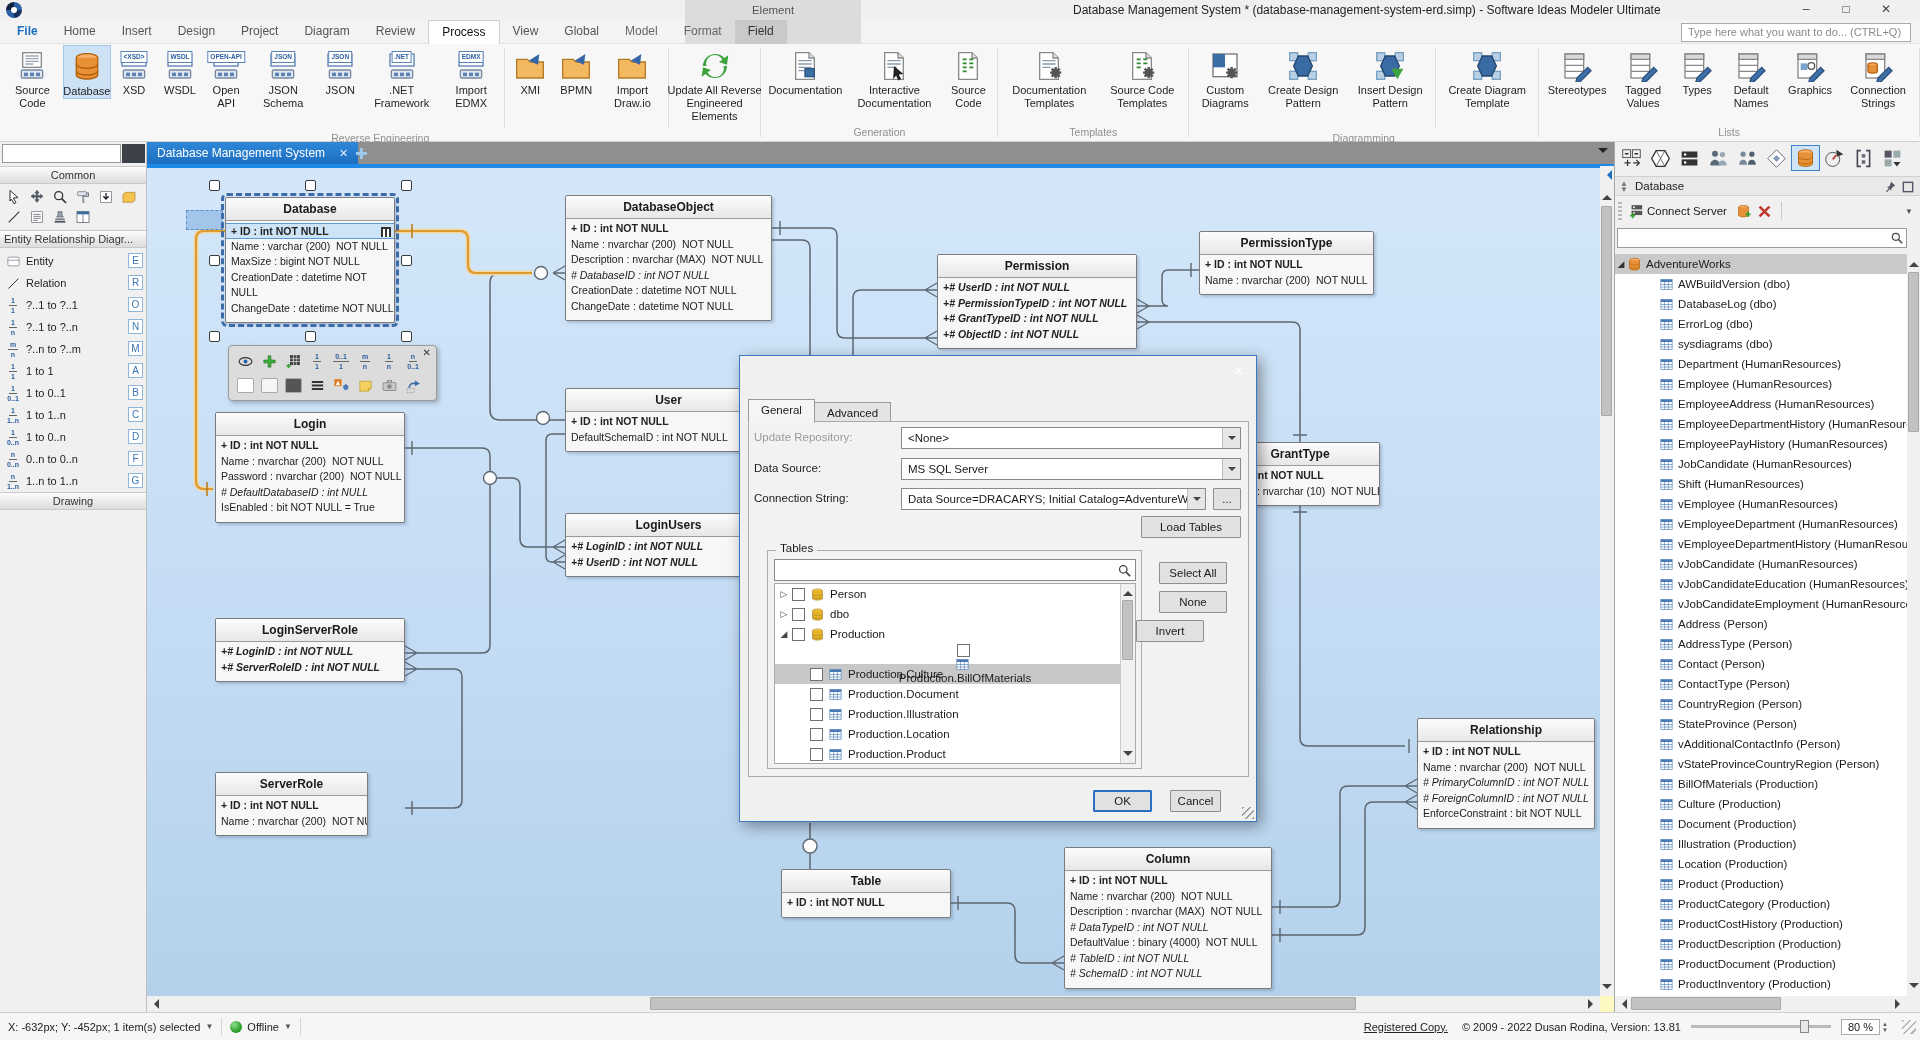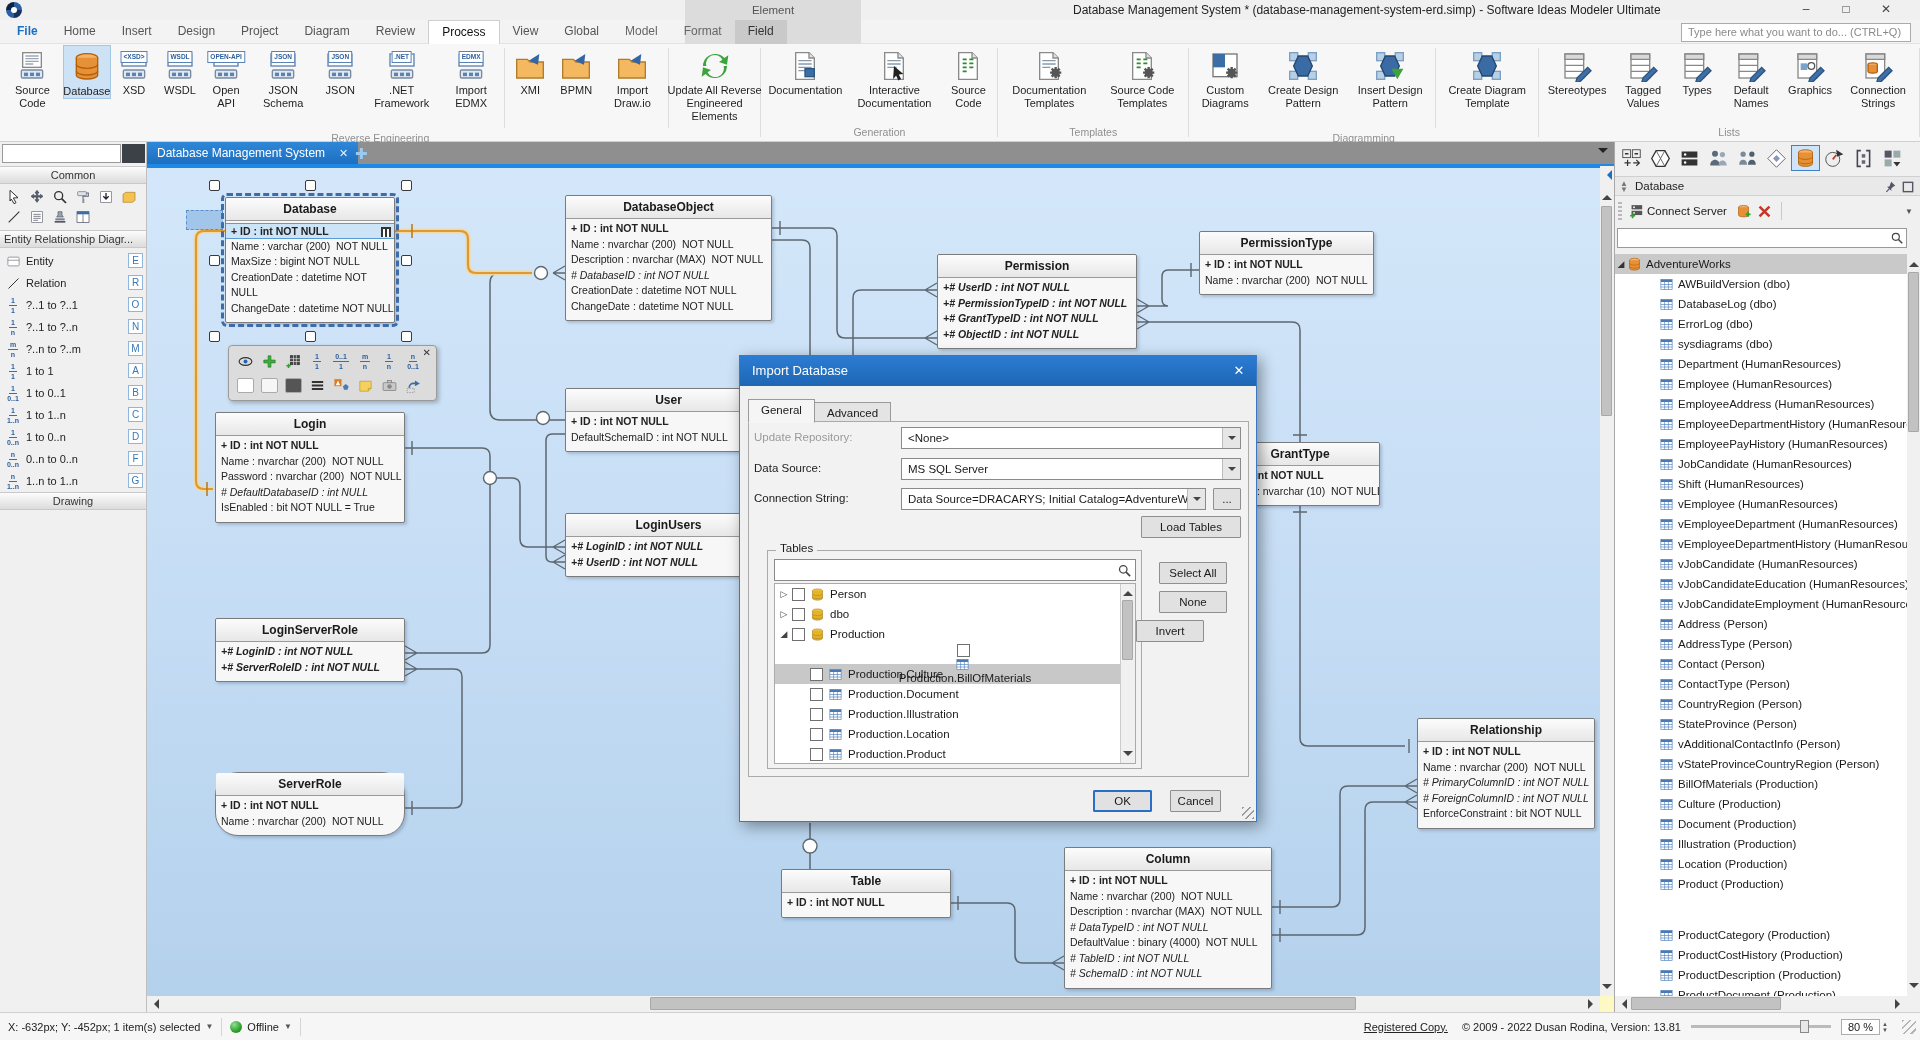--- a/index.html
+++ b/index.html
@@ -891,21 +891,21 @@
             <div class="erow">IsEnabled : bit NOT NULL = True</div>
           </div>
         </div>
         <div class="ent" style="left: 68px; top: 452px; width: 190px;">
           <div class="ehdr">LoginServerRole</div>
           <div class="ebody">
             <div class="erow b i">+# LoginID : int NOT NULL</div>
             <div class="erow b i">+# ServerRoleID : int NOT NULL</div>
           </div>
         </div>
-        <div class="ent" style="left: 68px; top: 606px; width: 190px; border-radius: 23px;">
+        <div class="ent" style="left: 68px; top: 606px; width: 153px;">
           <div class="ehdr">ServerRole</div>
           <div class="ebody">
             <div class="erow b">+ ID : int NOT NULL</div>
             <div class="erow">Name : nvarchar (200)  NOT NULL</div>
           </div>
         </div>
         <div class="ent" style="left: 634px; top: 703px; width: 170px;">
           <div class="ehdr">Table</div>
           <div class="ebody">
             <div class="erow b">+ ID : int NOT NULL</div>
@@ -1488,21 +1488,21 @@
         <div class="rrow" style="padding-left: 44px;">
           <span>
             <svg viewBox="0 0 24 24" style="width: 15px; height: 15px; margin-right: 4px; vertical-align: -3px;">
               <rect x="3" y="4" width="18" height="16" fill="#fff" stroke="#4a7ab5"></rect>
               <path d="M3 4h18v4H3z" fill="#4a7ab5"></path>
               <path d="M3 12h18M3 16h18M9 8v12M15 8v12" stroke="#4a7ab5"></path>
             </svg>
           </span>
           <span>Product (Production)</span>
         </div>
-        <div class="rrow" style="padding-left: 44px; margin-top: 31px;">
+        <div class="rrow" style="padding-left: 44px;">
           <span>
             <svg viewBox="0 0 24 24" style="width: 15px; height: 15px; margin-right: 4px; vertical-align: -3px;">
               <rect x="3" y="4" width="18" height="16" fill="#fff" stroke="#4a7ab5"></rect>
               <path d="M3 4h18v4H3z" fill="#4a7ab5"></path>
               <path d="M3 12h18M3 16h18M9 8v12M15 8v12" stroke="#4a7ab5"></path>
             </svg>
           </span>
           <span>ProductCategory (Production)</span>
         </div>
         <div class="rrow" style="padding-left: 44px;">
@@ -1553,21 +1553,20 @@
       <div class="arrowbtn" style="left:2px;bottom:3px;border-top-color:#444"></div>
     </div>
     <div id="rphscroll">
       <div class="arrowbtn" style="left:2px;top:3px;border-right-color:#444"></div>
       <div class="thumb" style="left:16px;top:1px;width:150px;height:13px"></div>
       <div class="arrowbtn" style="right:2px;top:3px;border-left-color:#444"></div>
     </div>
   </div>
 
   <div id="dialog">
-    <div id="dtitle">Import Database</div>
     <div id="dclose">✕</div>
     <div class="dtab active" style="left:8px;top:43px">General</div>
     <div class="dtab" style="left:74px;top:46px">Advanced</div>
     <div id="dframe"></div>
 
     <div class="dlabel dis" style="top:75px">Update Repository:</div>
     <div class="combo" style="left:161px;top:71px;width:340px">
       <span>&lt;None&gt;</span><span class="cdd"></span></div>
 
     <div class="dlabel" style="top:106px">Data Source:</div>

